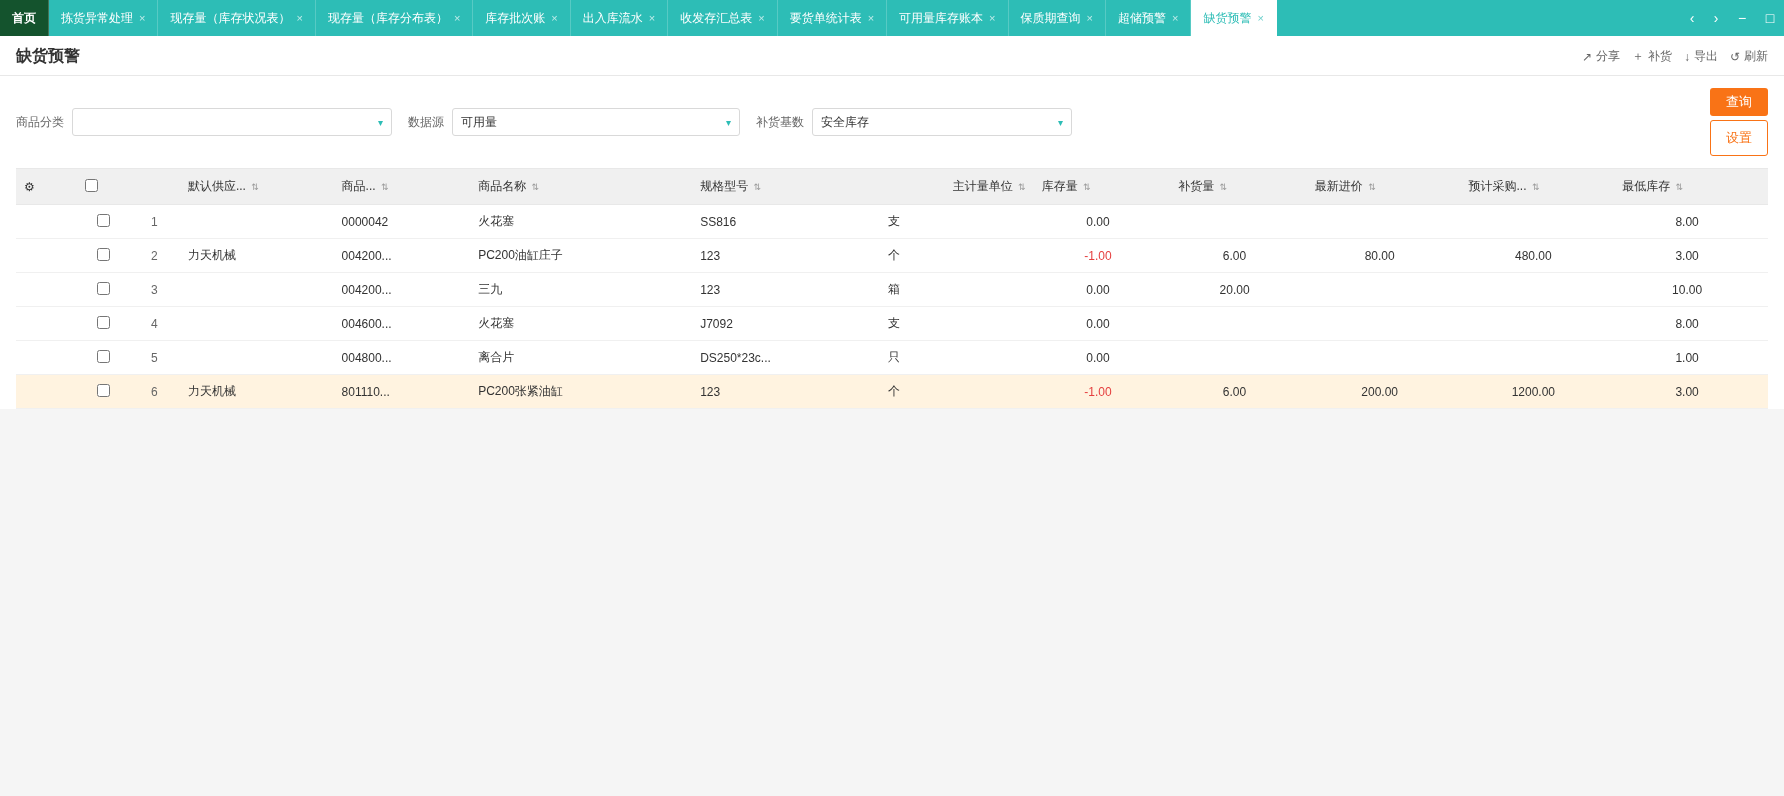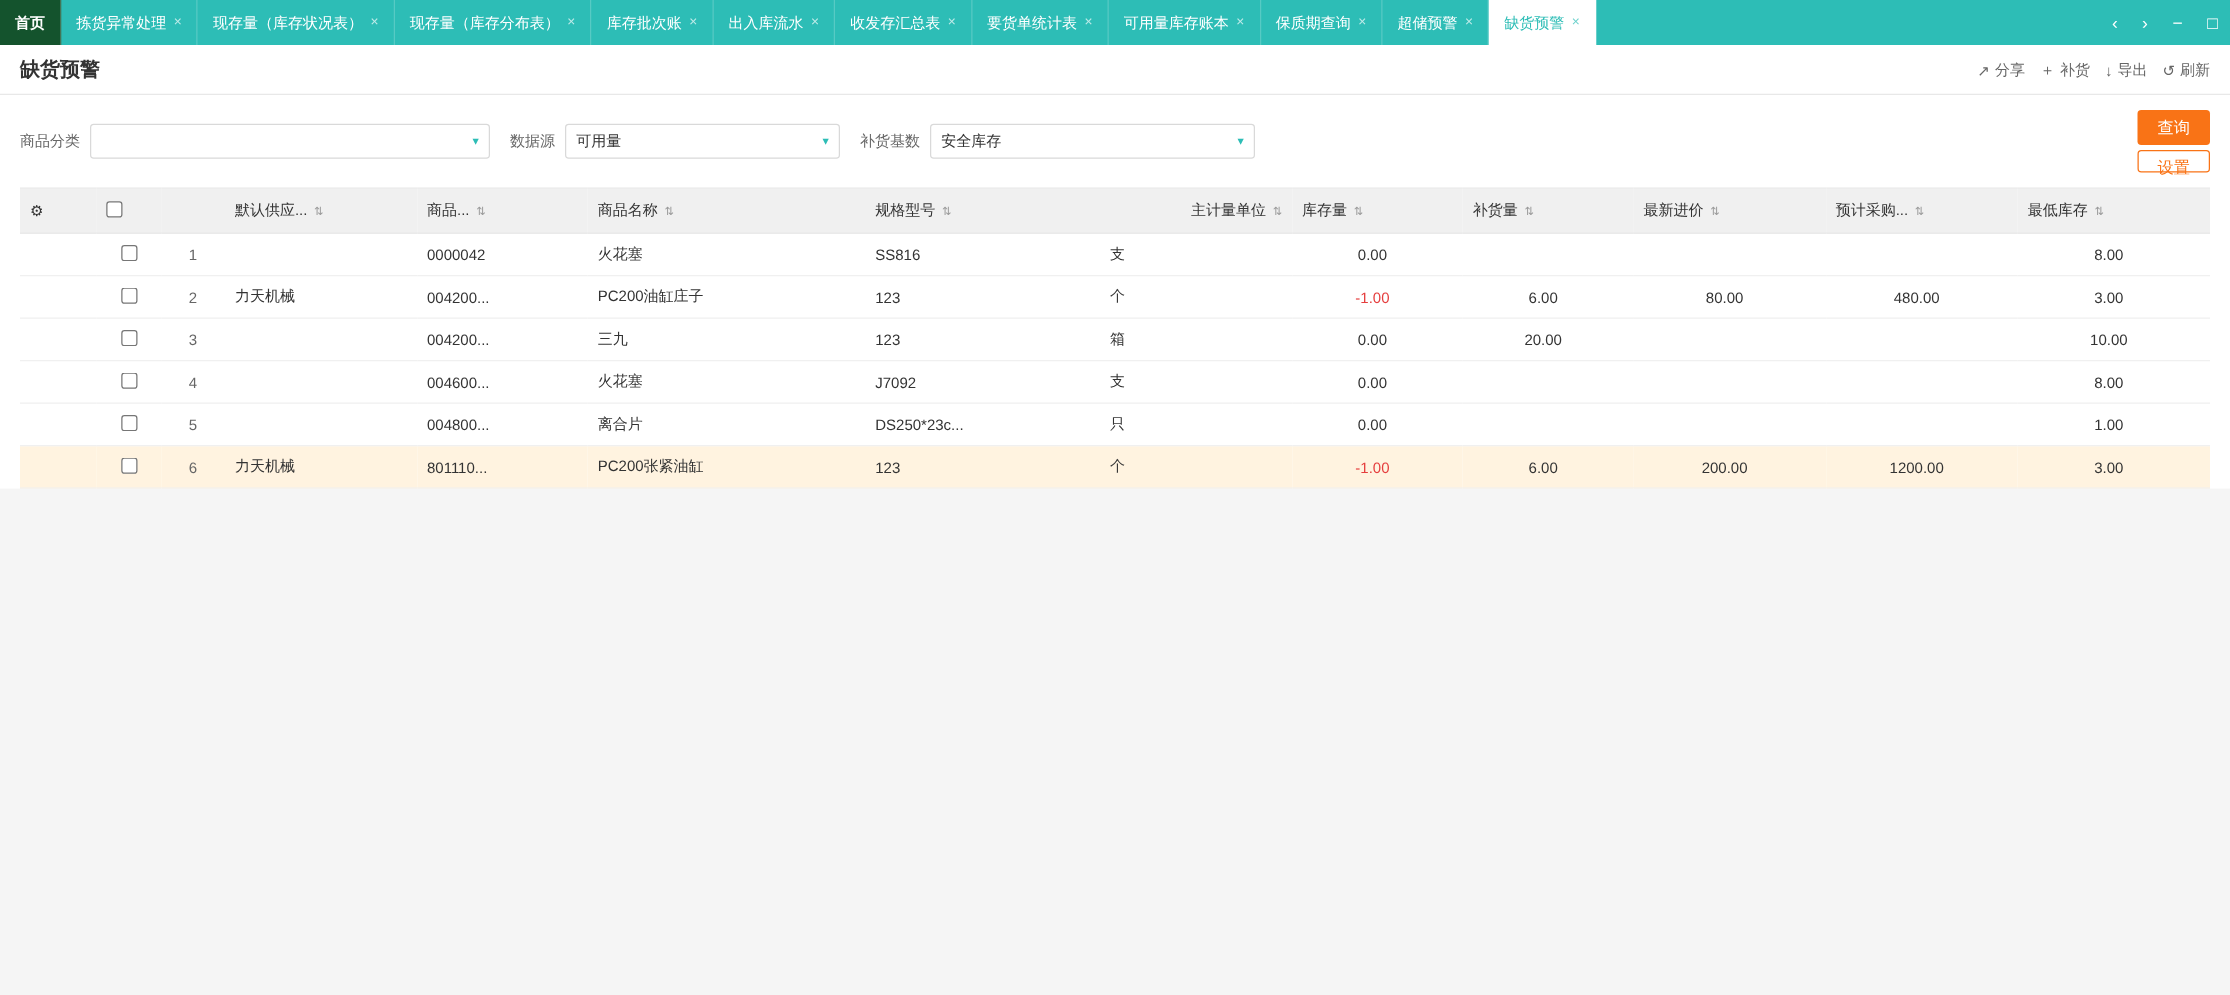--- a/index.html
+++ b/index.html
@@ -146,21 +146,21 @@
       white-space: nowrap;
     }
     .btn-settings {
       background: #fff;
       color: #f97316;
       border: 1px solid #f97316;
       border-radius: 3px;
       padding: 4px 14px;
       cursor: pointer;
       font-size: 13px;
-      height: 18px;
+      height: 36px;
       white-space: nowrap;
     }
 
     .filter-buttons {
       display: flex;
       flex-direction: column;
       gap: 4px;
       margin-left: auto;
     }
 
@@ -304,21 +304,21 @@
     <div class="filter-group">
       <span class="filter-label">商品分类</span>
       <div class="filter-select" style="width:320px;">
         <span></span>
         <span class="arrow">▾</span>
       </div>
     </div>
 
     <div class="filter-group">
       <span class="filter-label">数据源</span>
-      <div class="filter-select" style="width:220px;">
+      <div class="filter-select" style="width:288px;">
         <span class="filter-value">可用量</span>
         <span class="arrow">▾</span>
       </div>
     </div>
 
     <div class="filter-group">
       <span class="filter-label">补货基数</span>
       <div class="filter-select" style="width:260px;">
         <span class="filter-value">安全库存</span>
         <span class="arrow">▾</span>

